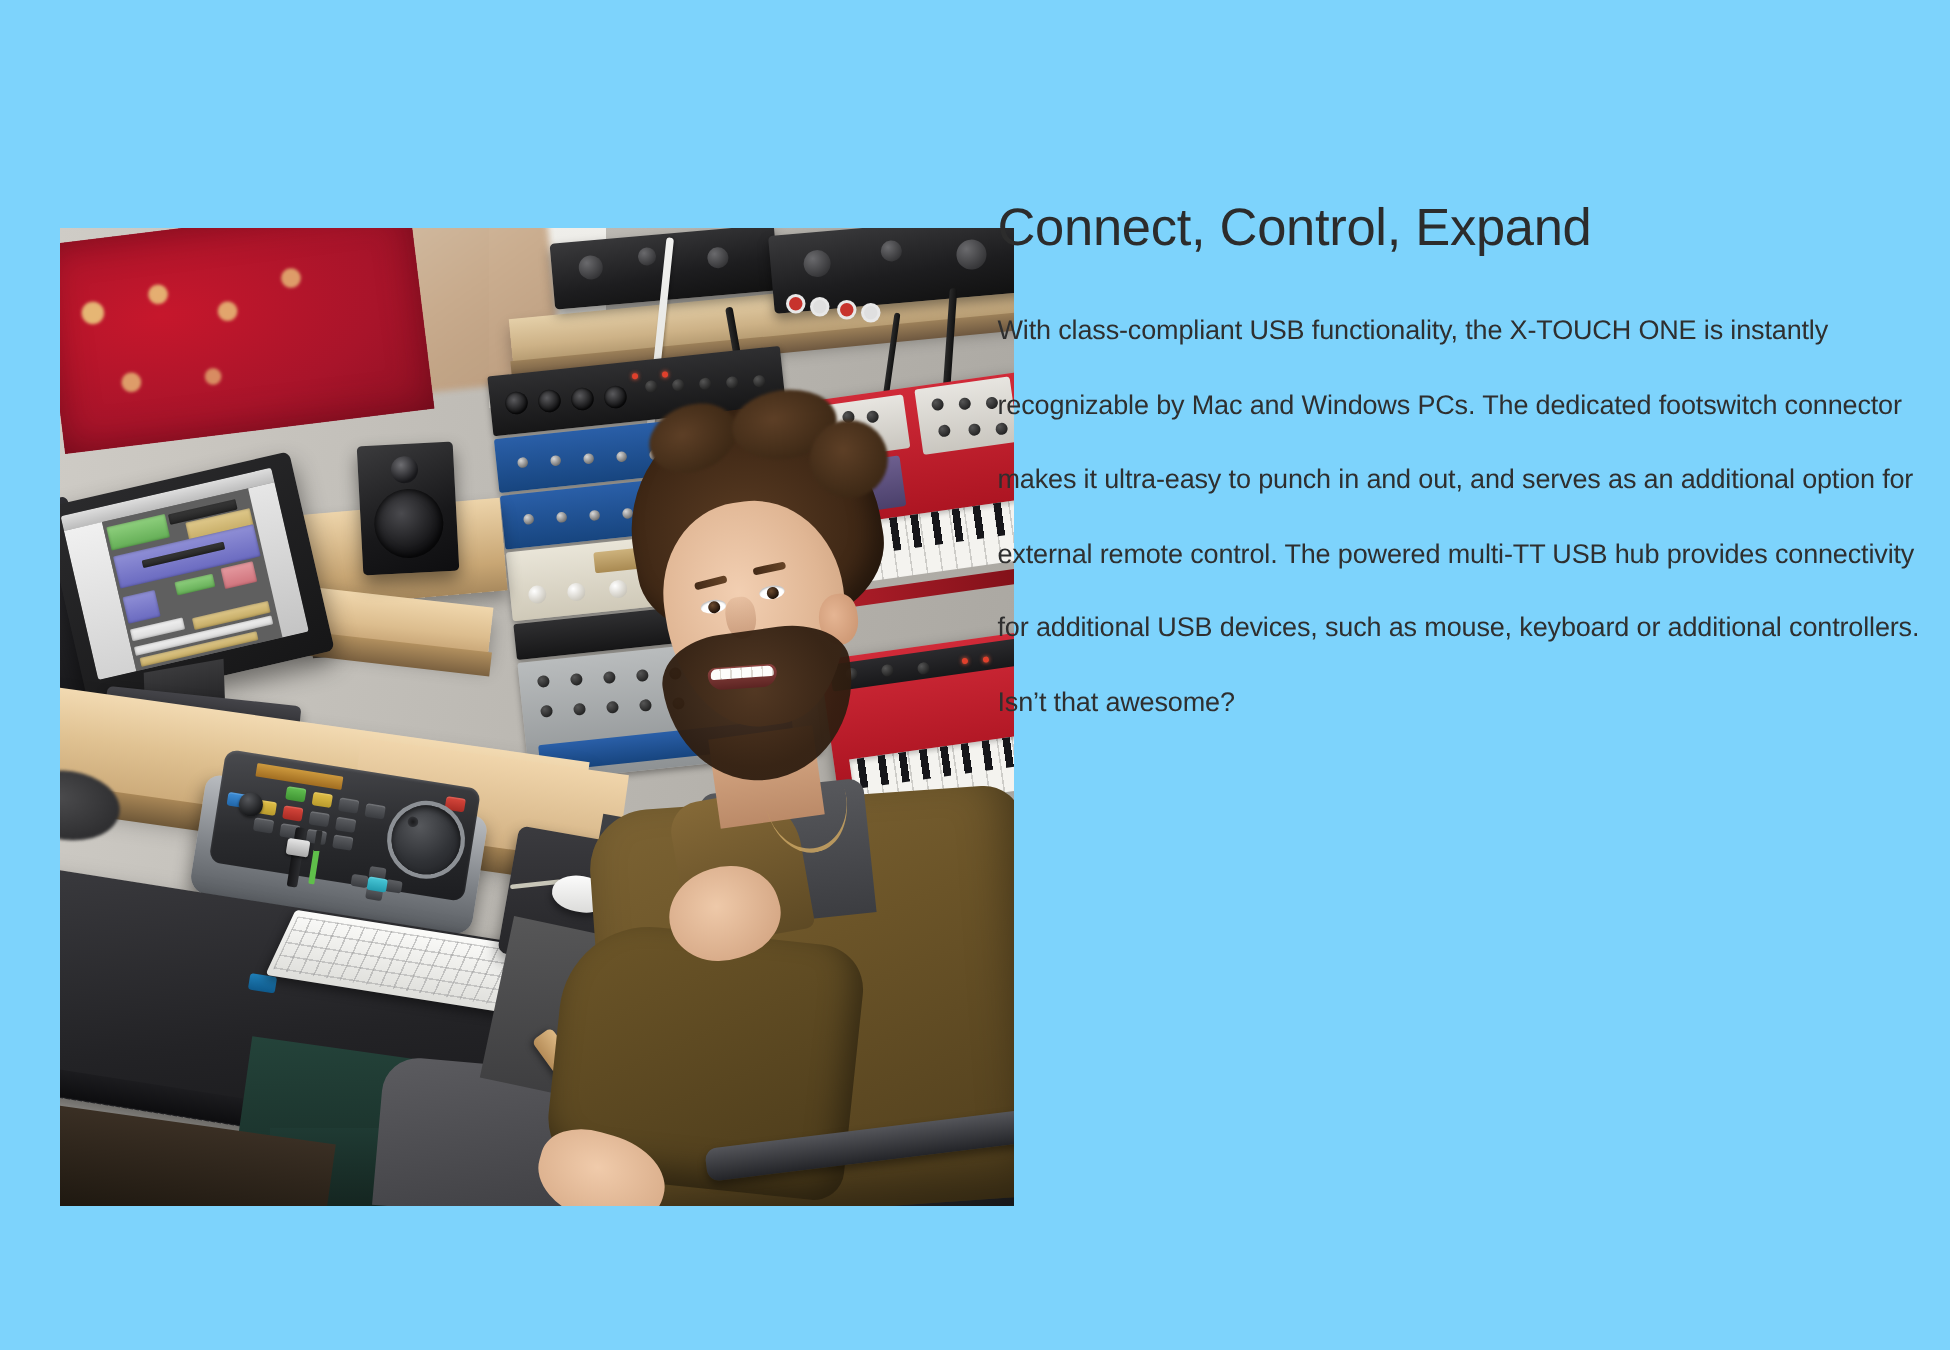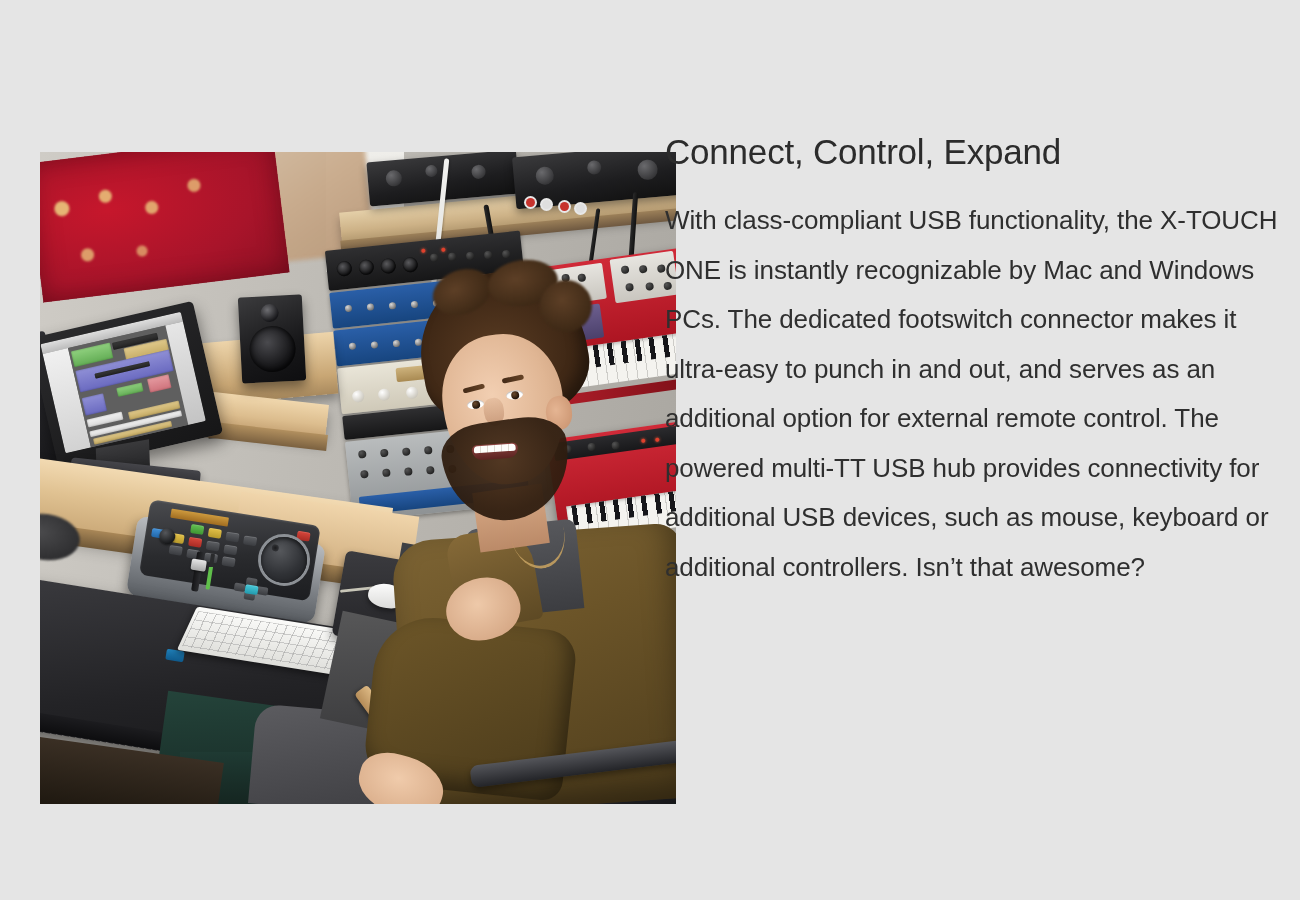--- a/index.html
+++ b/index.html
@@ -13,21 +13,21 @@
     font-family: "Liberation Sans", sans-serif;
     overflow: hidden;
     position: relative;
   }
 
   #page {
     position: absolute;
     left: 0; top: 0;
     width: 1300px;
     height: 900px;
-    background: #e5e5e5;
+    background: #7dd3fc;
   }
 
   
   .photo-figure {
     position: absolute;
     left: 0px;
     top: 136px;
     width: 636px;
     height: 652px;
     overflow: hidden;
@@ -789,21 +789,21 @@
     font-size: 35px;
     line-height: 44px;
     font-weight: 400;
     color: #2c2c2c;
     letter-spacing: -0.2px;
     margin: 0 0 22px 0;
     white-space: nowrap;
   }
   .body-text {
     font-family: "Liberation Sans", sans-serif;
-    font-size: 26px;
+    font-size: 18px;
     line-height: 49.5px;
     font-weight: 400;
     color: #2f2f2f;
     margin: 0;
     letter-spacing: -0.1px;
   }
 </style>
 </head>
 <body>
 

